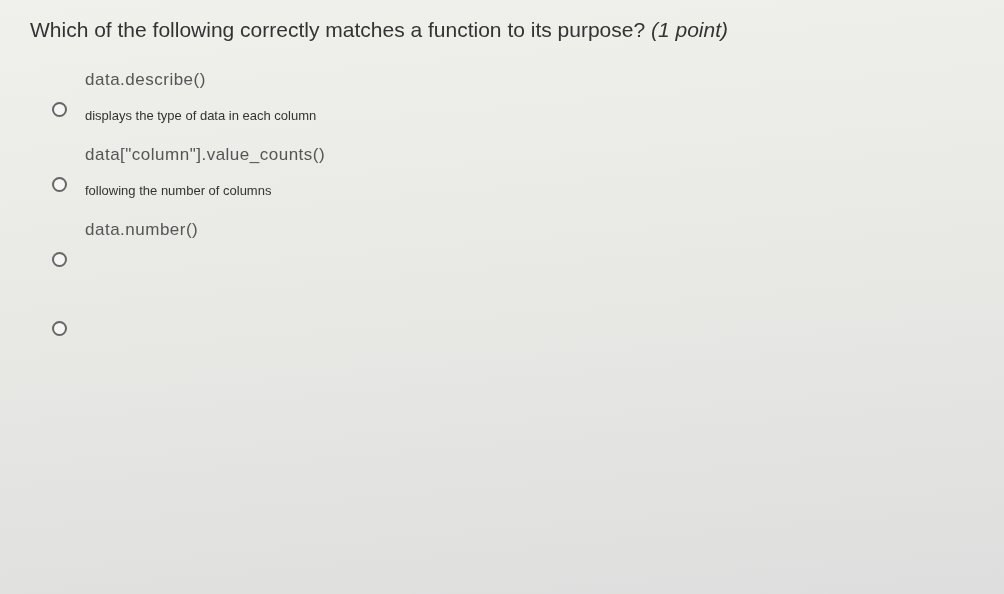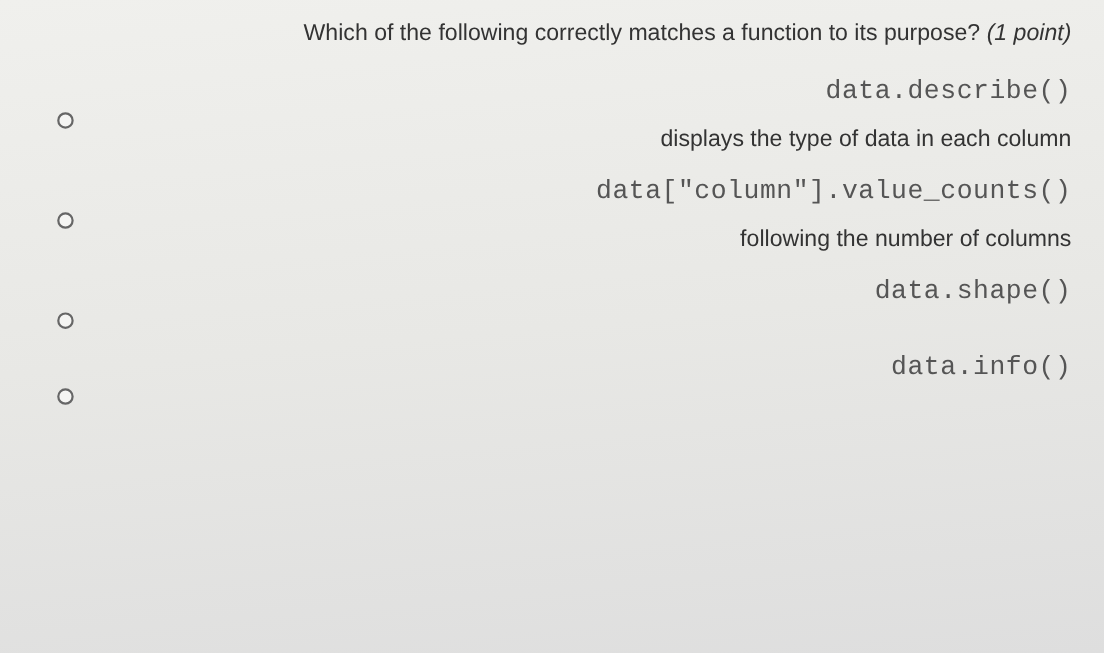--- a/index.html
+++ b/index.html
@@ -1,19 +1,18 @@
 <!DOCTYPE html>
 <html><head>
   <meta charset="utf-8">
   <style>
     * {
       margin: 0;
       padding: 0;
       box-sizing: border-box;
-      text-align: right;
     }
     body {
       width: 1004px;
       height: 594px;
       background: linear-gradient(175deg, #f0f0ed 0%, #e8e8e5 50%, #dedede 100%);
       font-family: Arial, Helvetica, sans-serif;
       color: #2a2a2a;
       padding: 18px 30px;
       overflow: hidden;
     }
@@ -40,29 +39,29 @@
       border-radius: 50%;
       margin-top: 32px;
       margin-right: 18px;
       flex-shrink: 0;
       background: #f5f5f3;
     }
     .option-content {
       flex: 1;
     }
     .code {
-      font-family: Liberation Mono, monospace;
-      font-size: 24px;
+      font-family: Liberation Sans, sans-serif;
+      font-size: 17px;
       color: #555;
       letter-spacing: 0.5px;
       margin-bottom: 18px;
       display: block;
     }
     .desc {
-      font-size: 21px;
+      font-size: 13px;
       color: #333;
       display: block;
     }
   </style>
 </head>
 <body>
 
 <div class="question">
   <span>Which of the following correctly matches a function to its purpose?</span>
   <span class="points">(1 point)</span>
@@ -82,24 +81,23 @@
     <div class="radio"></div>
     <div class="option-content">
       <span class="code">data["column"].value_counts()</span>
       <span class="desc">following the number of columns</span>
     </div>
   </div>
 
   <div class="option">
     <div class="radio"></div>
     <div class="option-content">
-      <span class="code">data.shape()</span>
+      <span class="code">data.number()</span>
     </div>
   </div>
 
   <div class="option">
     <div class="radio"></div>
     <div class="option-content">
-      <span class="code">data.info()</span>
     </div>
   </div>
 
 </div>
 
 </body></html>

